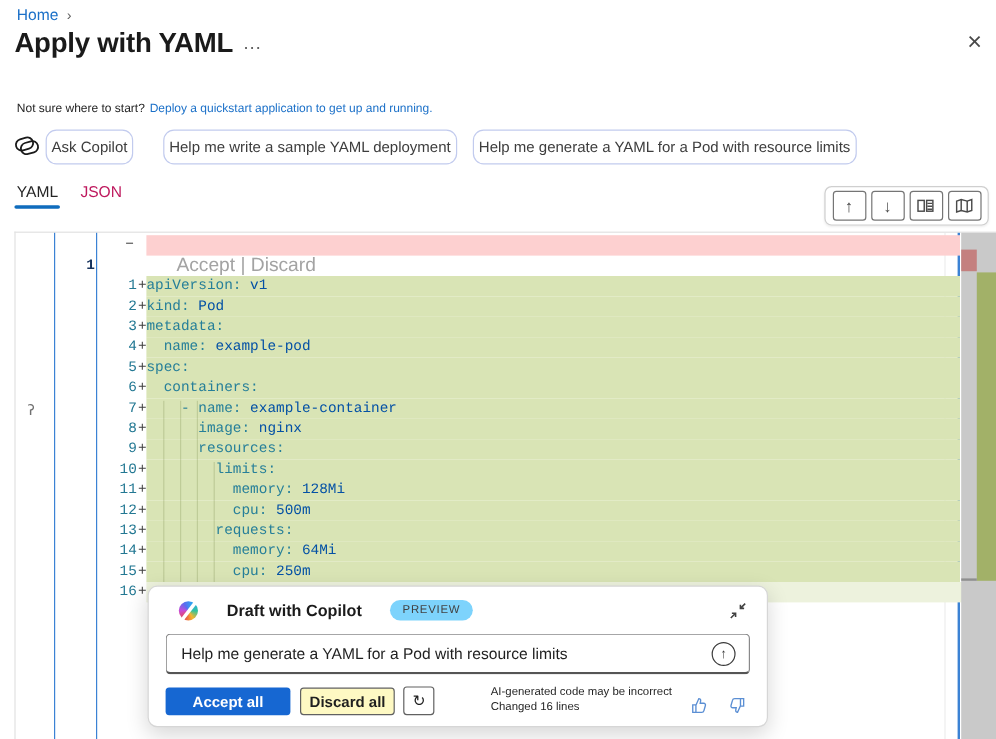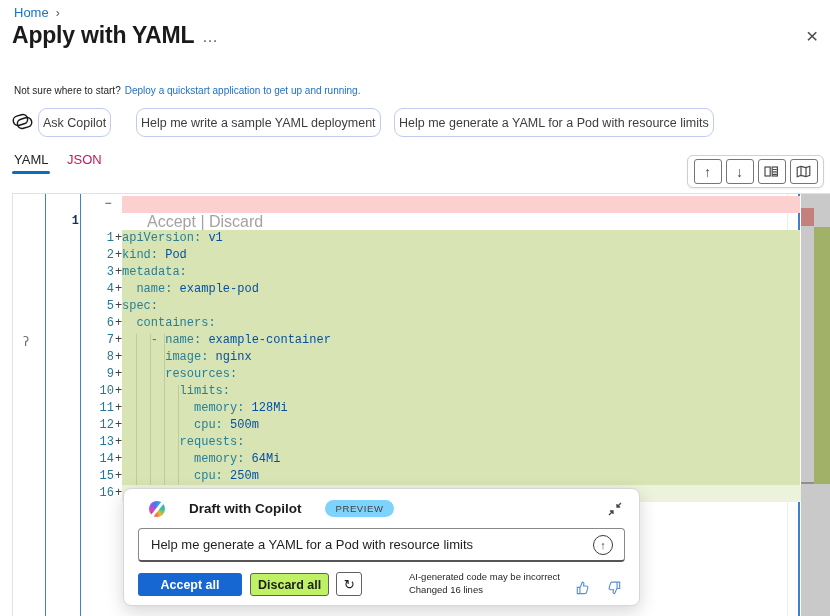--- a/index.html
+++ b/index.html
@@ -128,21 +128,21 @@
     position:absolute;right:26px;top:46px;width:20px;height:20px;border:1.4px solid #3b3b3b;border-radius:50%;
     box-sizing:border-box;display:flex;align-items:center;justify-content:center;
     font-size:11px;color:#3b3b3b;cursor:pointer;background:#fff;line-height:1;
   }
   .dlg-footer{position:absolute;left:14px;right:16px;top:81px;height:26px;display:flex;align-items:flex-end;}
   .btn-accept-all{
     width:104px;height:23px;background:#1667d2;color:#fff;font-weight:700;font-size:12.5px;
     border:none;border-radius:3px;cursor:pointer;font-family:inherit;
   }
   .btn-discard-all{
-    height:23px;background:#bef264;color:#1f1f1f;font-weight:700;font-size:12.5px;
+    height:23px;background:#fef9c3;color:#1f1f1f;font-weight:700;font-size:12.5px;
     border:1px solid #616161;border-radius:3px;cursor:pointer;margin-left:8px;padding:0 7px;font-family:inherit;
   }
   .btn-retry{
     width:26px;height:24px;background:#fff;border:1px solid #616161;border-radius:3px;cursor:pointer;
     margin-left:7px;font-size:13px;color:#1f1f1f;display:flex;align-items:center;justify-content:center;
     font-family:inherit;
   }
   .notices{margin-left:auto;font-size:9.5px;color:#1f1f1f;line-height:13px;text-align:left;}
   .thumbs{display:flex;gap:17px;margin-left:14px;color:#5b8fd4;}
   .thumb{width:16px;height:16px;cursor:pointer;}

